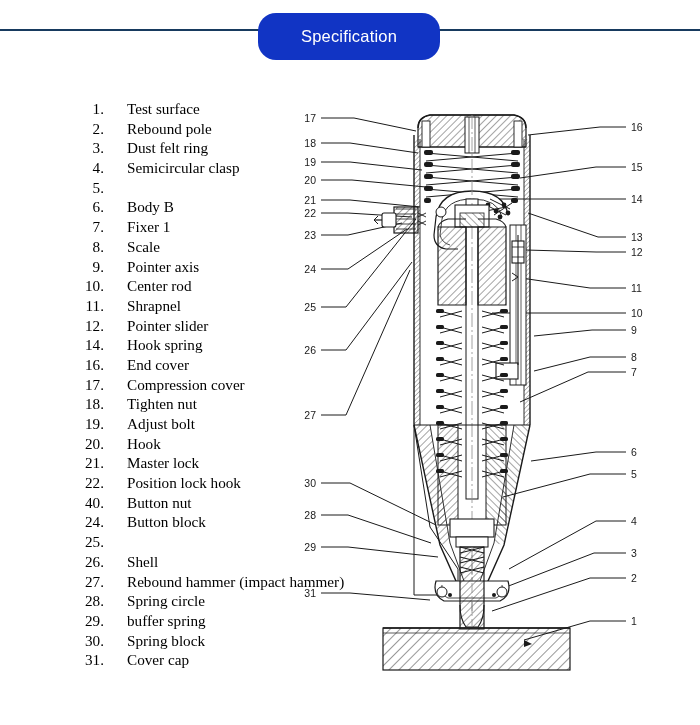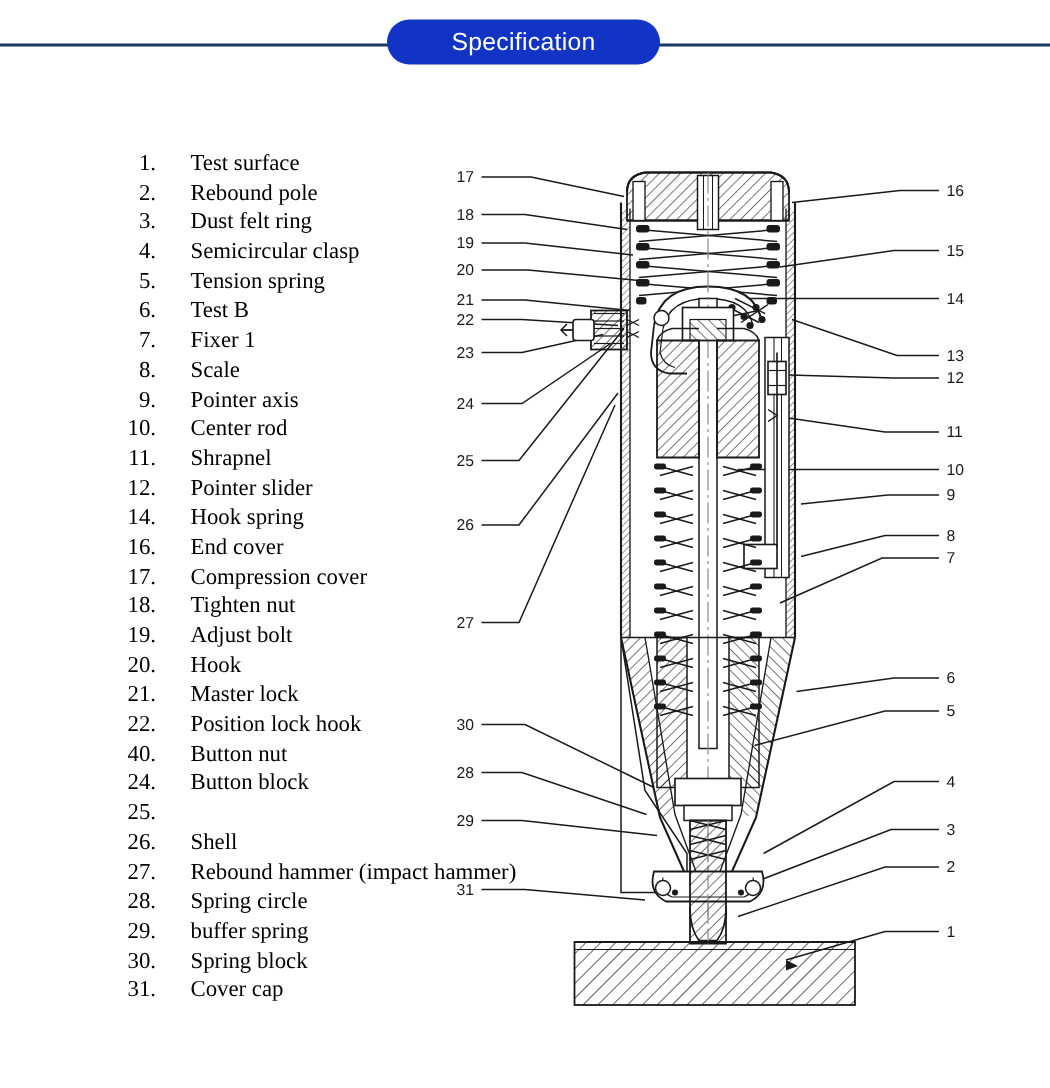--- a/index.html
+++ b/index.html
@@ -31,21 +31,21 @@
     top: 29px;
     width: 700px;
     height: 2px;
     background: #173a5e;
   }
   #header-pill {
     position: absolute;
     left: 258px;
     top: 13px;
     width: 182px;
-    height: 30px;
+    height: 47px;
     border-radius: 18px;
     background: #1134c4;
     display: flex;
     align-items: center;
     justify-content: center;
   }
   #header-pill-label {
     font-family: "Liberation Sans", "DejaVu Sans", sans-serif;
     font-size: 16.5px;
     color: #ffffff;
@@ -117,25 +117,24 @@
     <div class="part-row">
       <span class="part-num">3.</span>
       <span class="part-label">Dust felt ring</span>
     </div>
     <div class="part-row">
       <span class="part-num">4.</span>
       <span class="part-label">Semicircular clasp</span>
     </div>
     <div class="part-row">
       <span class="part-num">5.</span>
-      <span class="part-label">Tension spring</span>
     </div>
     <div class="part-row">
       <span class="part-num">6.</span>
-      <span class="part-label">Test B</span>
+      <span class="part-label">Body B</span>
     </div>
     <div class="part-row">
       <span class="part-num">7.</span>
       <span class="part-label">Fixer 1</span>
     </div>
     <div class="part-row">
       <span class="part-num">8.</span>
       <span class="part-label">Scale</span>
     </div>
     <div class="part-row">

